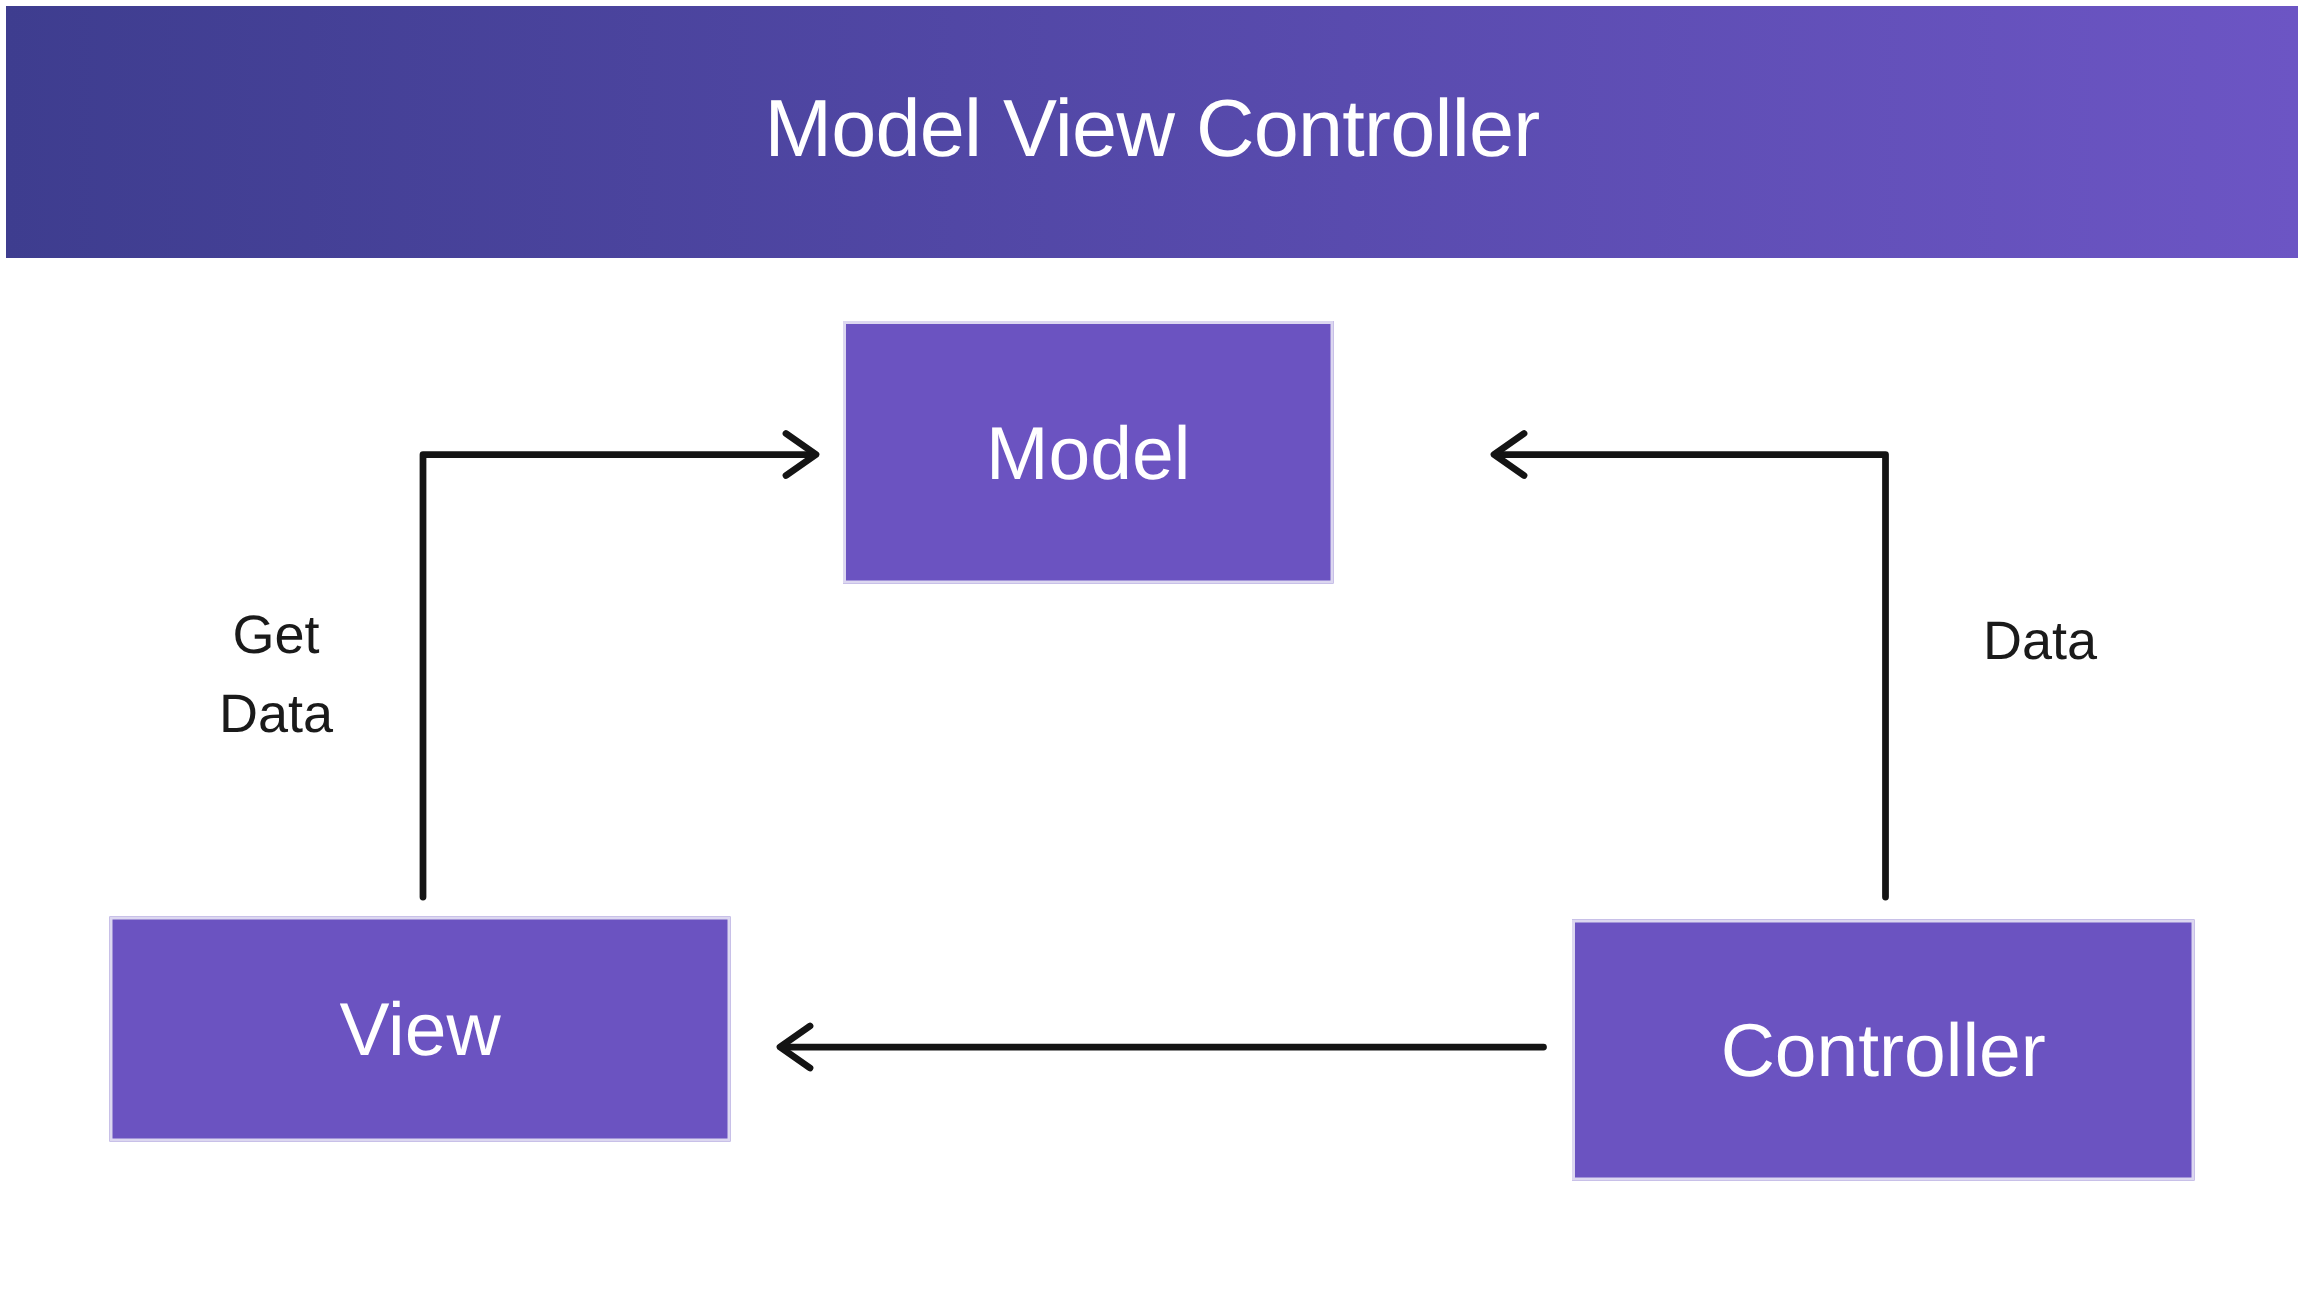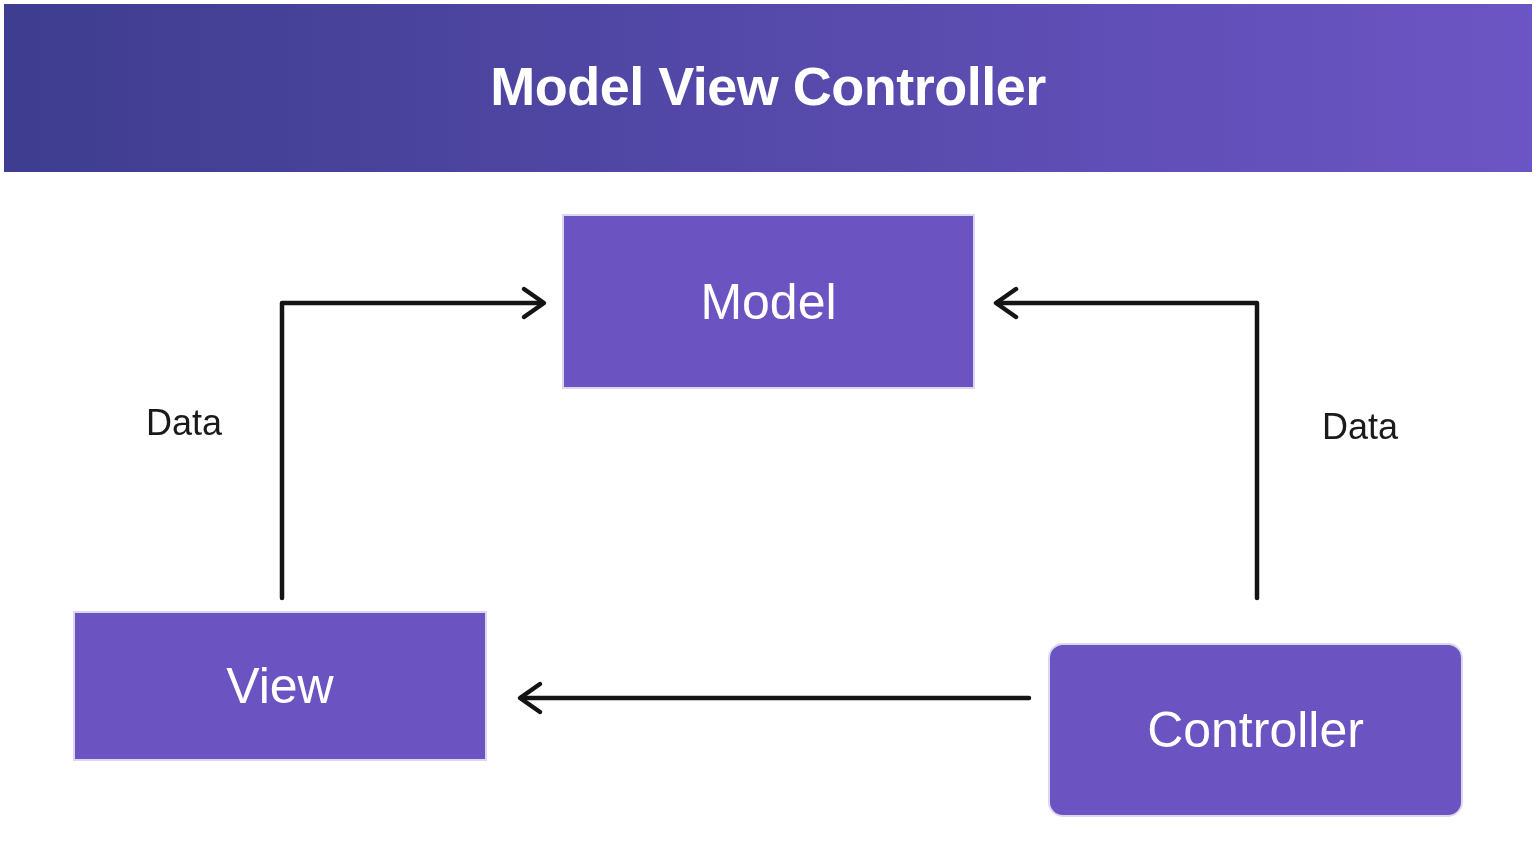--- a/index.html
+++ b/index.html
@@ -32,41 +32,41 @@
     width: 1528px;
     height: 168px;
     background: linear-gradient(90deg, var(--header-gradient-start) 0%, var(--header-gradient-end) 100%);
     display: flex;
     align-items: center;
     justify-content: center;
   }
   .page-title {
     color: var(--node-text);
     font-size: 54px;
-    font-weight: 700;
+    font-weight: 400;
     letter-spacing: -0.5px;
     transform: translateY(-2px);
   }
   .node {
     position: absolute;
     background: var(--node-fill);
     border: 2px solid var(--node-border);
     box-sizing: border-box;
     display: flex;
     align-items: center;
     justify-content: center;
   }
   .node-label {
     color: var(--node-text);
     font-size: 50px;
     font-weight: 400;
   }
-  .node-model      { left: 562px;  top: 214px; width: 413px; height: 175px; }
+  .node-model      { left: 562px;  top: 214px; width: 327px; height: 175px; }
   .node-view       { left: 73px;   top: 611px; width: 414px; height: 150px; }
-  .node-controller { left: 1048px; top: 643px; width: 415px; height: 174px; border-radius: 15px; }
+  .node-controller { left: 1048px; top: 613px; width: 415px; height: 174px; }
 
   .edges-layer {
     position: absolute;
     left: 0;
     top: 0;
     width: 1536px;
     height: 863px;
     pointer-events: none;
   }
   .edges-layer path {
@@ -116,20 +116,21 @@
 
   <div class="node node-view">
     <div class="node-label">View</div>
   </div>
 
   <div class="node node-controller">
     <div class="node-label">Controller</div>
   </div>
 
   <div class="edge-label label-get-data">
+    <span>Get</span>
     <span>Data</span>
   </div>
 
   <div class="edge-label label-update-data">
     <span>Data</span>
   </div>
 
 
 </div>
 

